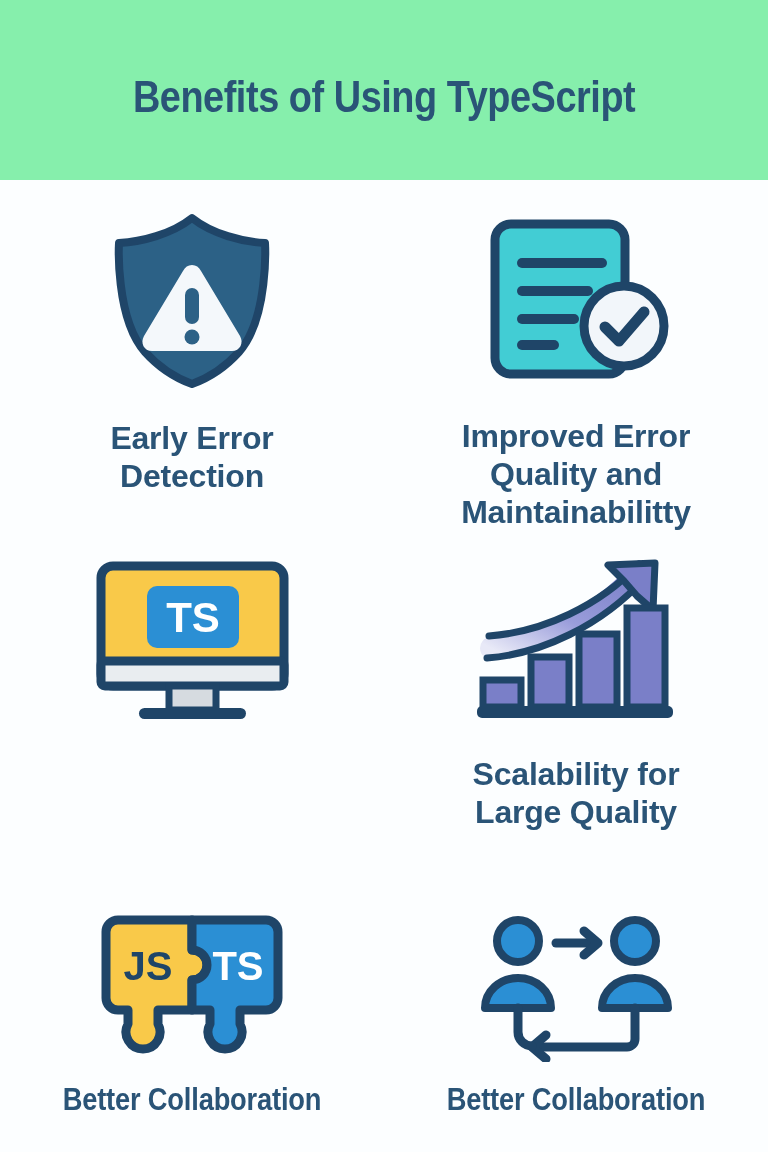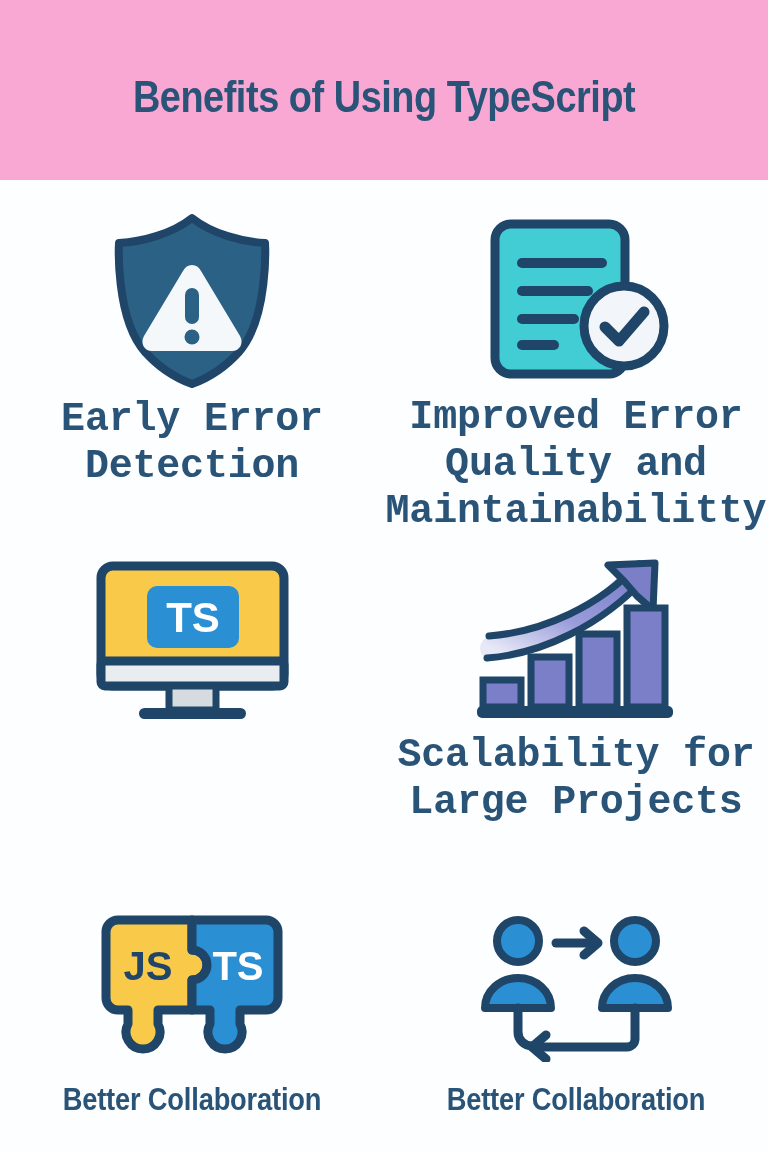--- a/index.html
+++ b/index.html
@@ -10,21 +10,21 @@
     width: 768px;
     height: 1152px;
     background: #ffffff;
     font-family: "Liberation Sans", sans-serif;
     overflow: hidden;
   }
   .poster {
     position: relative;
     width: 768px;
     height: 1152px;
-    background: #f9a8d4;
+    background: #86efac;
     box-sizing: border-box;
   }
   
   .title-wrap {
     position: absolute;
     top: 72px;
     left: 0;
     width: 768px;
     text-align: center;
   }
@@ -66,29 +66,29 @@
     justify-content: center;
   }
   .icon-box.sz-shield { width: 190px; height: 180px; }
   .icon-box.sz-doc    { width: 215px; height: 178px; }
   .icon-box.sz-mon    { width: 215px; height: 170px; }
   .icon-box.sz-chart  { width: 215px; height: 170px; }
   .icon-box.sz-puzzle { width: 200px; height: 150px; align-items: flex-end; }
   .icon-box.sz-team   { width: 205px; height: 150px; }
 
   .caption {
-    margin-top: 6px;
+    margin-top: 30px;
     text-align: center;
     color: #2a5477;
     font-weight: bold;
     line-height: 1.18;
-    font-size: 40px;
+    font-size: 32px;
     letter-spacing: -0.2px;
     white-space: pre-line;
-    font-family: Liberation Mono, monospace;
+    font-family: Liberation Sans, sans-serif;
   }
   .caption.narrow {
     font-family: "Liberation Sans Narrow", "Liberation Sans", sans-serif;
     transform: scaleX(0.88);
     font-size: 31px;
     white-space: nowrap;
     margin-top: 20px;
   }
   .c-row3 { margin-top: 24px; }
 </style>
@@ -162,21 +162,21 @@
           <path d="M20 80 C74 76 130 50 170 8" fill="none" stroke="#1f4568" stroke-width="7" stroke-linecap="round"></path>
           <path d="M139 9 L186 7 L184 54 L168 40 L155 25 Z" fill="#7a7fc8" stroke="#1f4568" stroke-width="7" stroke-linejoin="round"></path>
           <rect x="14" y="124" width="38" height="27" fill="#7a7fc8" stroke="#1f4568" stroke-width="7"></rect>
           <rect x="62" y="101" width="38" height="50" fill="#7a7fc8" stroke="#1f4568" stroke-width="7"></rect>
           <rect x="110" y="78" width="38" height="73" fill="#7a7fc8" stroke="#1f4568" stroke-width="7"></rect>
           <rect x="158" y="52" width="38" height="99" fill="#7a7fc8" stroke="#1f4568" stroke-width="7"></rect>
           <rect x="8" y="150" width="196" height="12" rx="5" fill="#1f4568"></rect>
         </svg>
       </div>
       <div class="caption">Scalability for
-Large Projects</div>
+Large Quality</div>
     </div>
 
     <div class="cell r3">
       <div class="icon-box sz-puzzle">
         <svg width="200" height="150" viewBox="0 0 200 150">
           <path d="M14 20 a12 12 0 0 1 12-12 L100 8 L100 38 a15 15 0 1 1 0 30 L100 98 L66 98
                    a0 0 0 0 0 0 0 L66 112 a17 17 0 1 1 -30 0 L36 98 L26 98 a12 12 0 0 1 -12-12 Z" fill="#f9c949" stroke="#1f4568" stroke-width="9" stroke-linejoin="round"></path>
           <path d="M100 8 L174 8 a12 12 0 0 1 12 12 L186 86 a12 12 0 0 1 -12 12 L148 98 L148 112
                    a17 17 0 1 1 -30 0 L118 98 L100 98 L100 68 a15 15 0 1 0 0 -30 Z" fill="#2b8fd4" stroke="#1f4568" stroke-width="9" stroke-linejoin="round"></path>
           <text x="56" y="68" text-anchor="middle" font-family="Liberation Sans, sans-serif" font-size="40" font-weight="bold" fill="#1f4568">JS</text>

